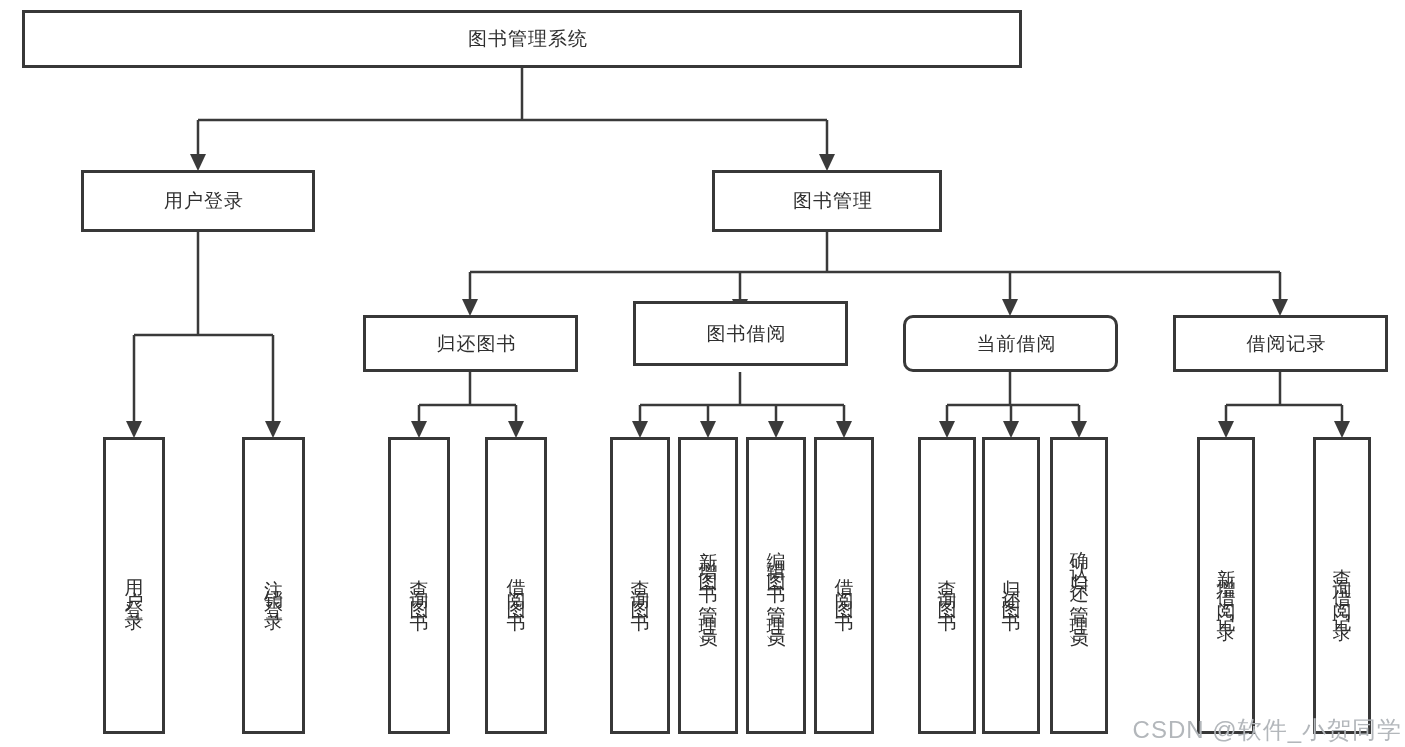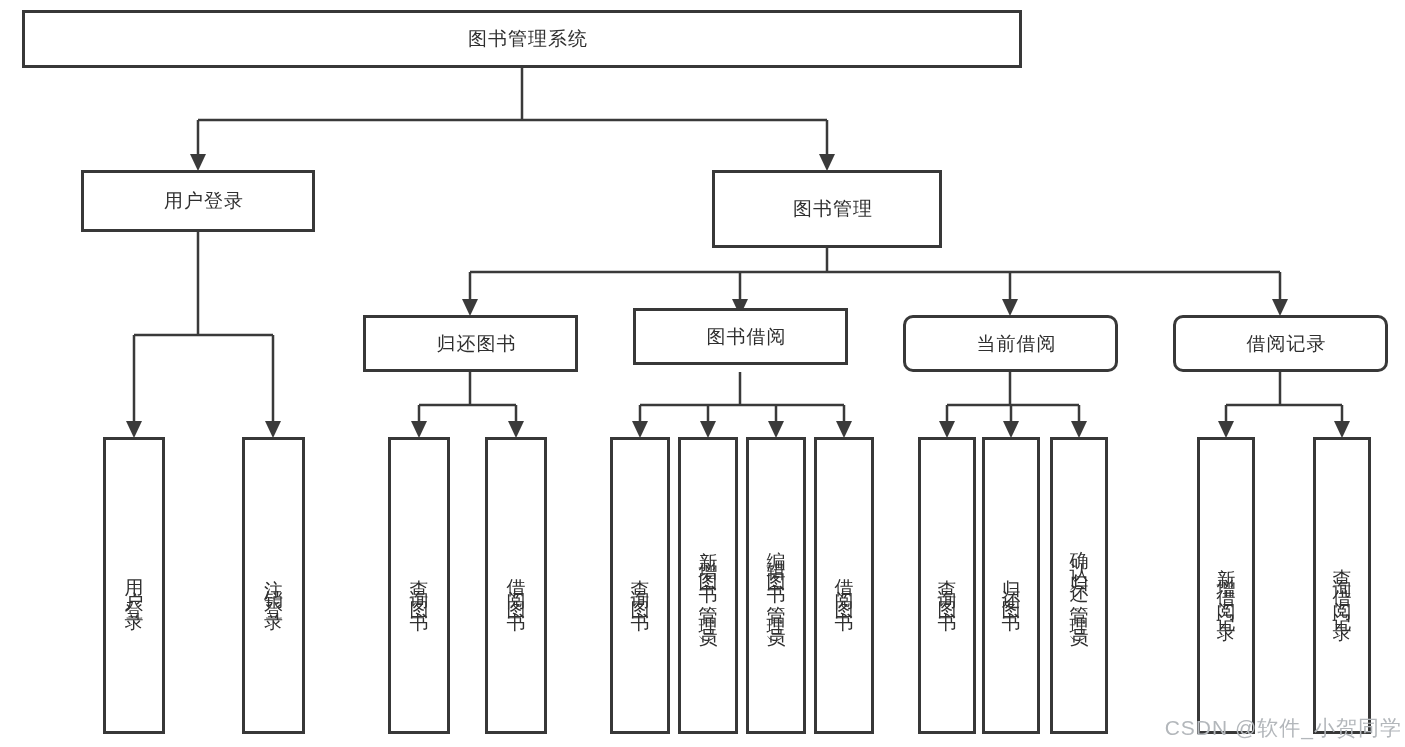--- a/index.html
+++ b/index.html
@@ -54,21 +54,21 @@
     text-orientation: mixed;
     font-size: 19px;
     letter-spacing: 11px;
     color: #2f2f2f;
     white-space: nowrap;
   }
   .watermark {
     position: absolute;
     top: 714px;
     right: 3px;
-    font-size: 21px;
+    font-size: 24px;
     letter-spacing: 1px;
     color: #b3b7bb;
     z-index: 5;
     white-space: nowrap;
   }
 </style>
 </head>
 <body>
 
 <div class="stage">
@@ -109,26 +109,26 @@
       <polygon points="1003,421 1019,421 1011,438"></polygon>
       <polygon points="1071,421 1087,421 1079,438"></polygon>
       <polygon points="1218,421 1234,421 1226,438"></polygon>
       <polygon points="1334,421 1350,421 1342,438"></polygon>
     </g>
   </svg>
 
   <div class="hbox" style="left:22px; top:10px; width:1000px; height:58px;">图书管理系统</div>
 
   <div class="hbox" style="left:81px; top:170px; width:234px; height:62px;">用户登录</div>
-  <div class="hbox" style="left:712px; top:170px; width:230px; height:78px;">图书管理</div>
+  <div class="hbox" style="left:712px; top:170px; width:230px; height:62px;">图书管理</div>
 
   <div class="hbox" style="left:363px; top:315px; width:215px; height:57px;">归还图书</div>
-  <div class="hbox" style="left:633px; top:308px; width:215px; height:57px;">图书借阅</div>
+  <div class="hbox" style="left:633px; top:301px; width:215px; height:65px;">图书借阅</div>
   <div class="hbox" style="left:903px; top:315px; width:215px; height:57px;border-radius:10px;">当前借阅</div>
-  <div class="hbox" style="left:1173px; top:315px; width:215px; height:57px;border-radius:10px;">借阅记录</div>
+  <div class="hbox" style="left:1173px; top:315px; width:215px; height:57px;">借阅记录</div>
 
   <div class="vbox" style="left:103px; width:62px;">
     <span class="vtext">用户登录</span>
   </div>
   <div class="vbox" style="left:242px; width:63px;">
     <span class="vtext">注销登录</span>
   </div>
   <div class="vbox" style="left:388px; width:62px;">
     <span class="vtext">查询图书</span>
   </div>

